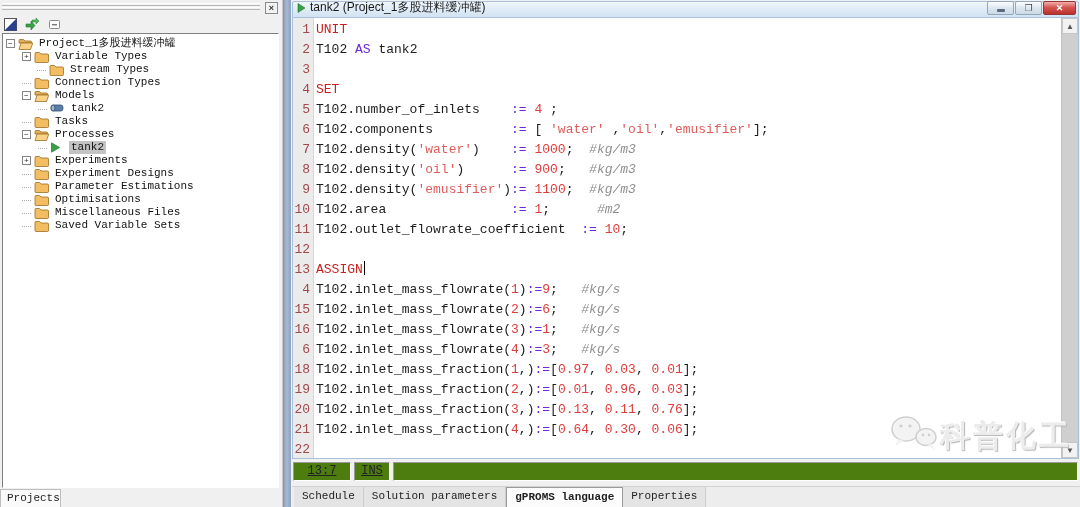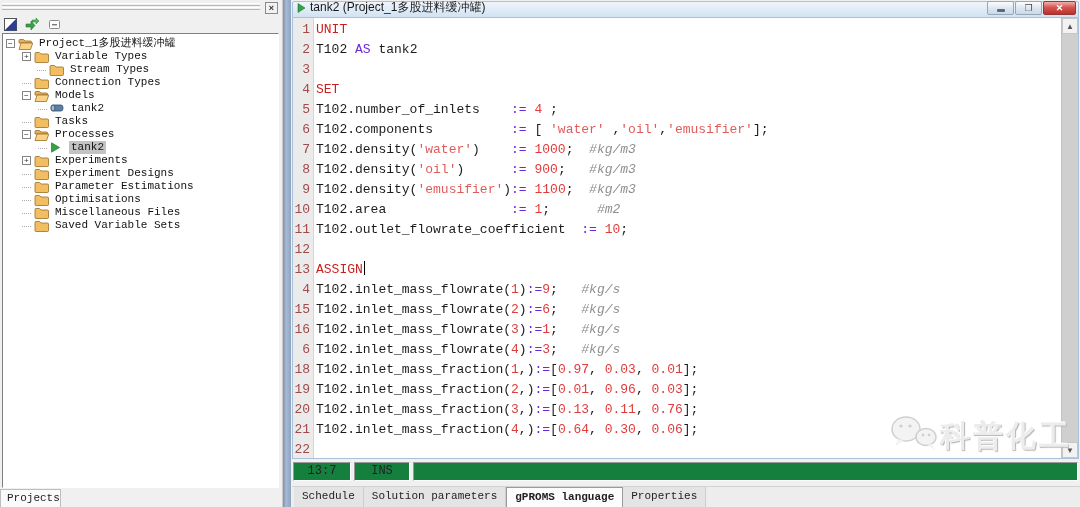--- a/index.html
+++ b/index.html
@@ -62,24 +62,24 @@
   .tk-pl{color:#1c1c1c;}
   .caret{display:inline-block;width:0;height:14px;border-left:1px solid #000;vertical-align:-2px;margin-left:1px;}
 
   #vscroll{width:17px;background:#d2d2d2;display:flex;flex-direction:column;border-left:1px solid #c2c2c2;}
   .sbtn{height:16px;background:#f2f2f2;border:1px solid #c6c6c6;display:flex;align-items:center;justify-content:center;
         font:8px "Liberation Sans",sans-serif;color:#555;}
   #vscroll .track{flex:1;background:#cfcfcf;}
 
   #statusbar{position:absolute;left:1px;top:461px;right:1px;height:21px;background:#f0f0f0;
              display:flex;gap:3px;padding:1px 1px;}
-  .scell{border:1px solid;border-color:#9a9a9a #ffffff #ffffff #9a9a9a;background:#15803d;
-         font:12px/17px "Liberation Mono","DejaVu Sans Mono",monospace;color:#222;text-align:center;}
+  .scell{border:1px solid;border-color:#9a9a9a #ffffff #ffffff #9a9a9a;background:#4d7c0f;
+         font:12px/17px "Liberation Mono","DejaVu Sans Mono",monospace;color:#222;text-align:center;text-decoration:underline;}
   .scell.pos{width:58px;}
-  .scell.mode{width:56px;}
+  .scell.mode{width:36px;}
   .scell.msg{flex:1;text-align:left;}
 
   #tabbar{position:absolute;left:1px;top:486px;right:0;height:21px;background:#ededed;
           border-top:1px solid #d2d2d2;display:flex;align-items:center;padding-left:2px;}
   .etab{padding:3px 8px 0 8px;font:11px "Liberation Mono","DejaVu Sans Mono",monospace;color:#222;
         background:#e4e4e4;border-right:1px solid #cdcdcd;height:21px;}
   .etab.active{background:#fcfcfc;border:1px solid #9a9a9a;border-bottom:none;font-weight:bold;}
 
   
   #watermark{position:absolute;right:8px;bottom:48px;display:flex;align-items:center;z-index:6;pointer-events:none;}

